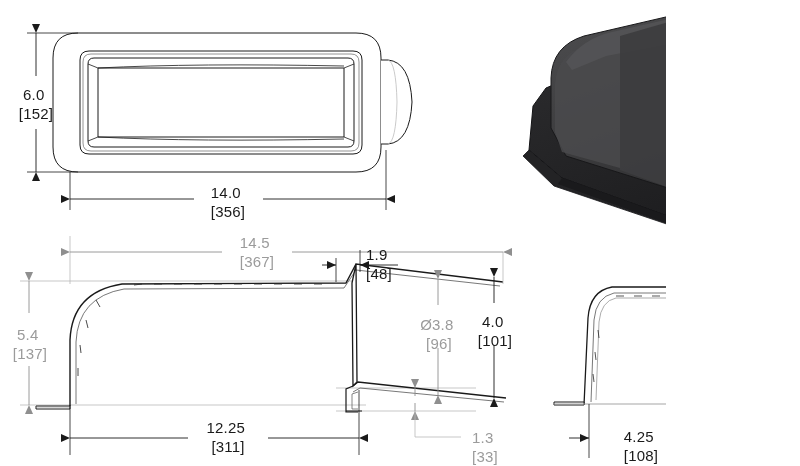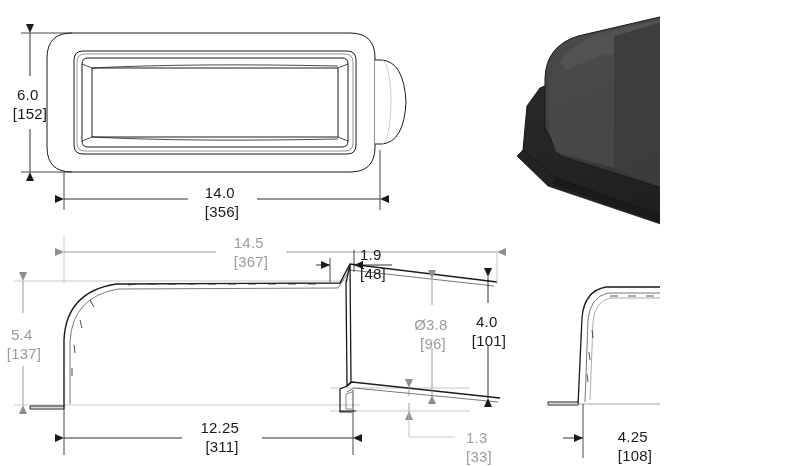--- a/index.html
+++ b/index.html
@@ -10,20 +10,21 @@
   }
   body {
     font-family: "Liberation Sans", sans-serif;
   }
   #sheet {
     position: relative;
     width: 660px;
     height: 466px;
     background: #ffffff;
     overflow: hidden;
+    margin-left: 6px;
   }
   #sheet svg {
     position: absolute;
     left: 0;
     top: 0;
   }
   .dimtext {
     font-family: "Liberation Sans", sans-serif;
     font-size: 15px;
     letter-spacing: 0.2px;

